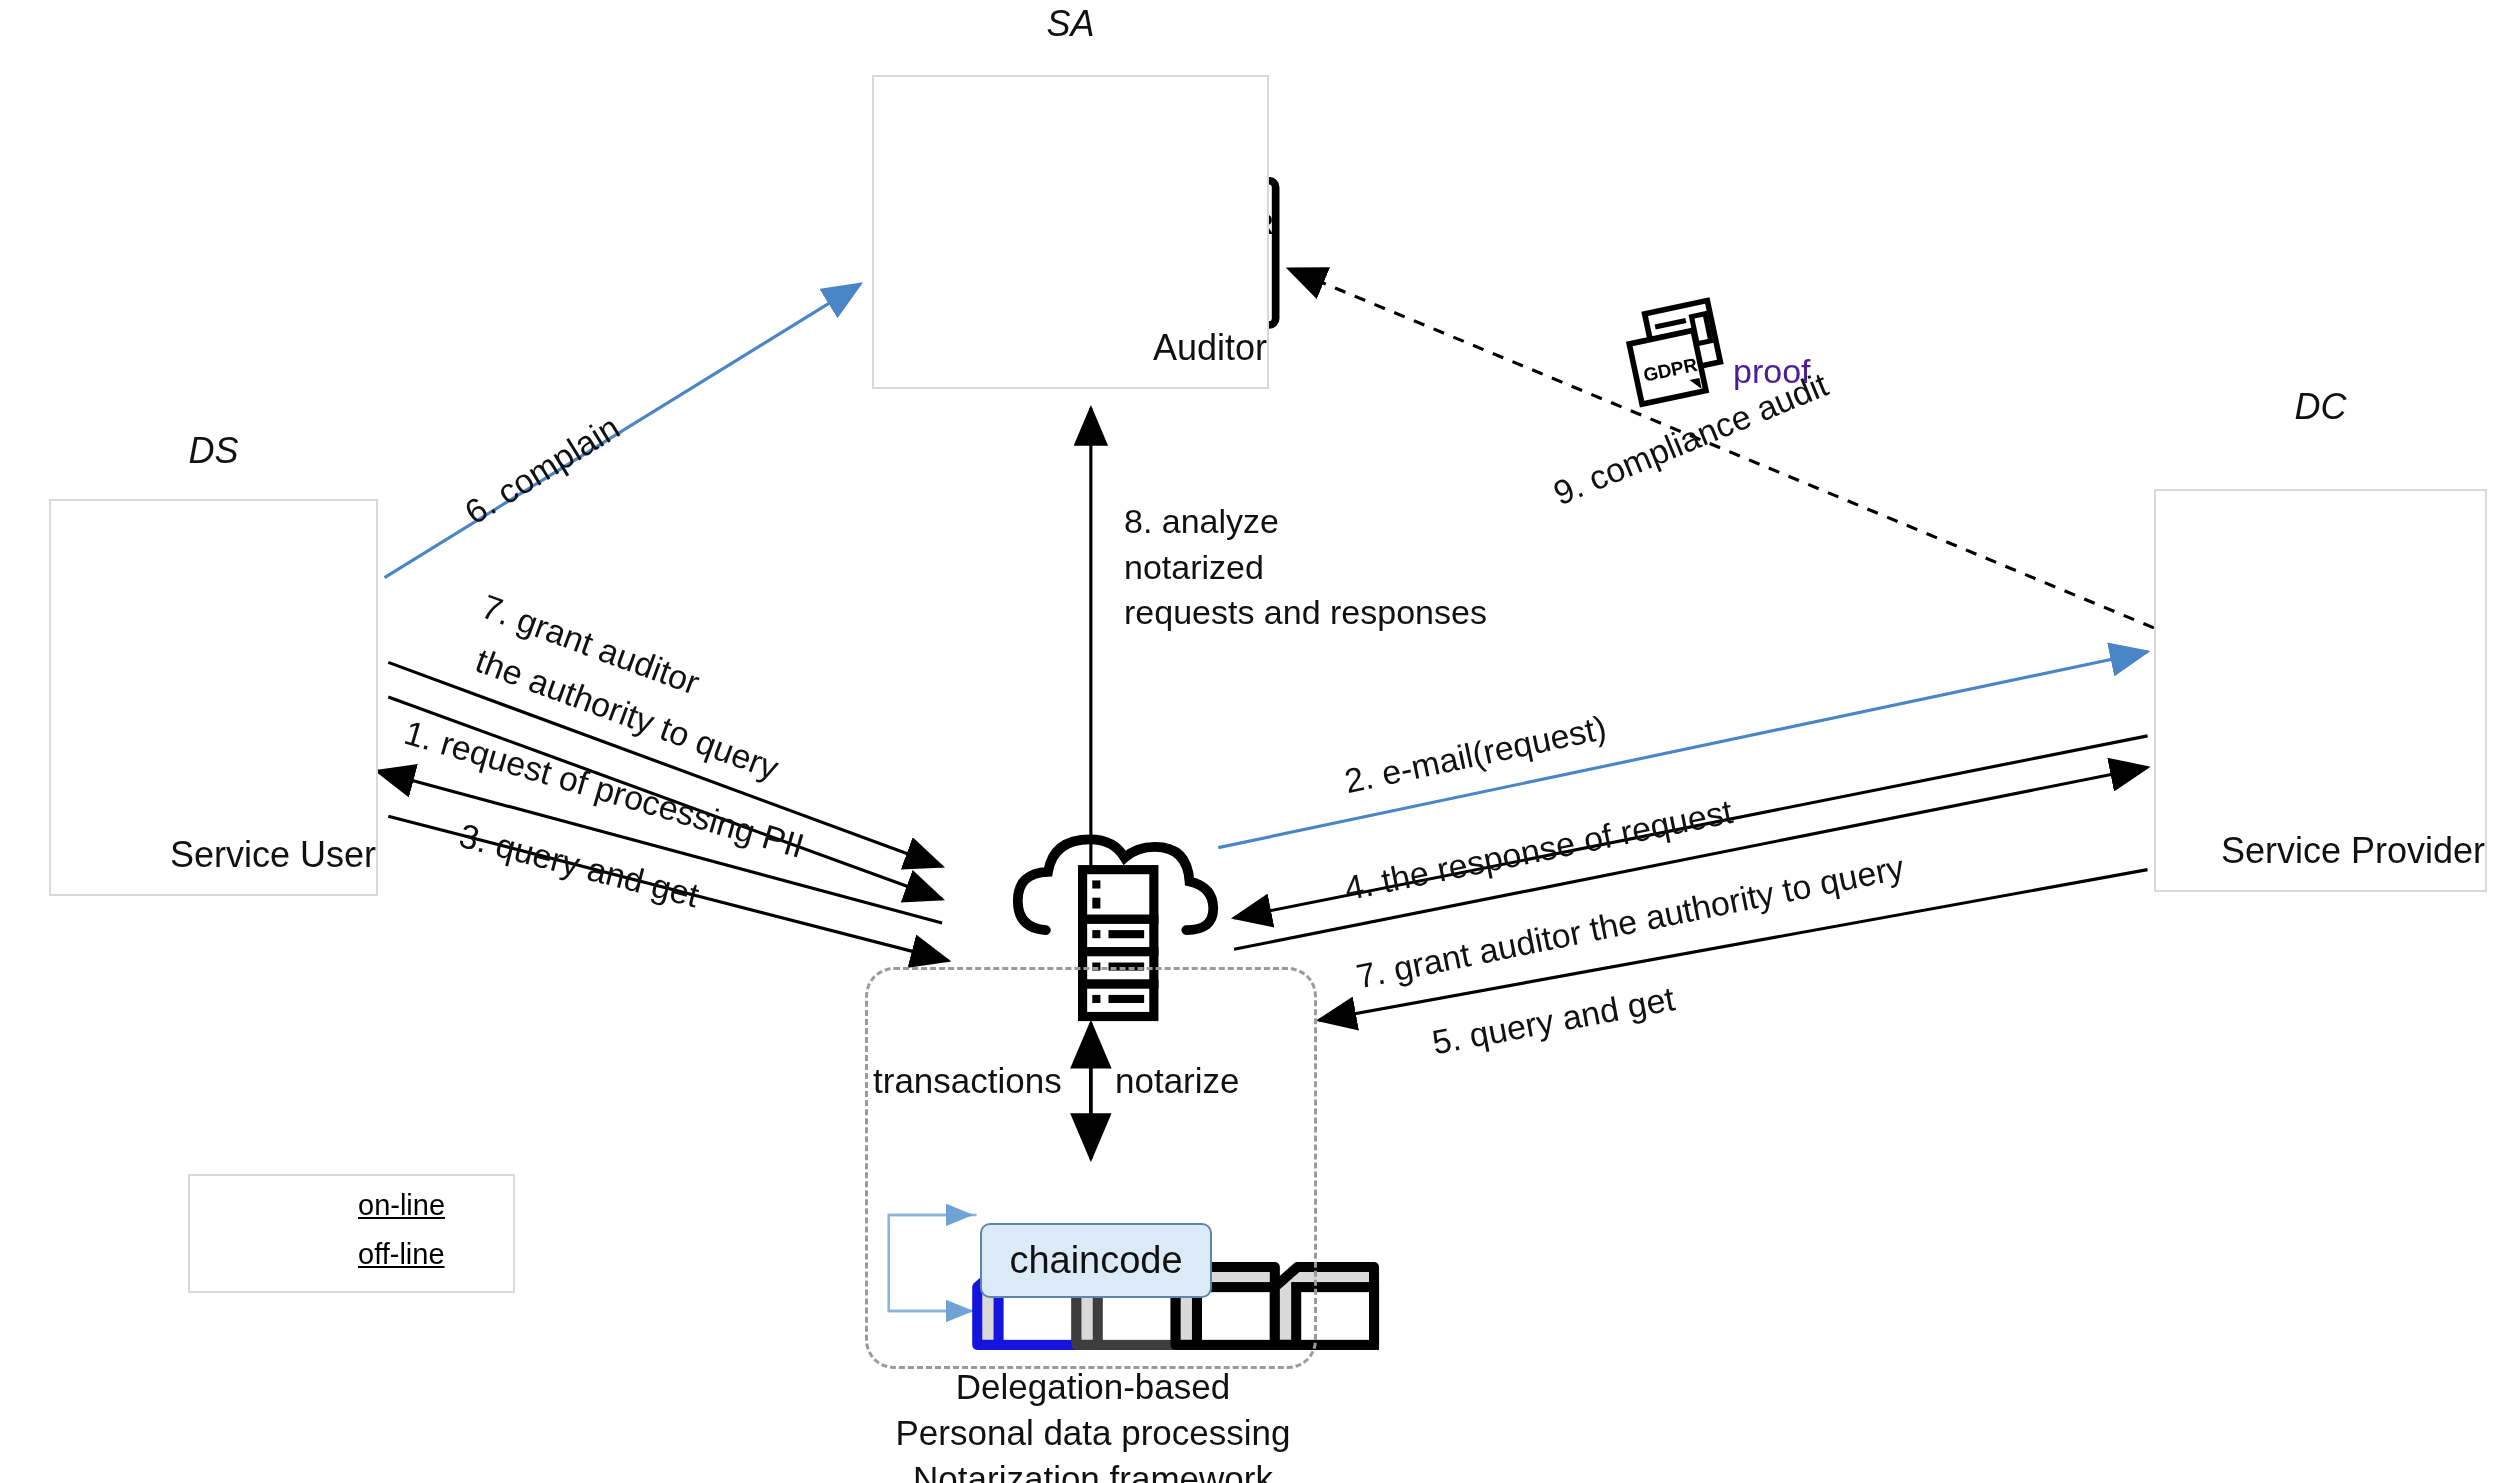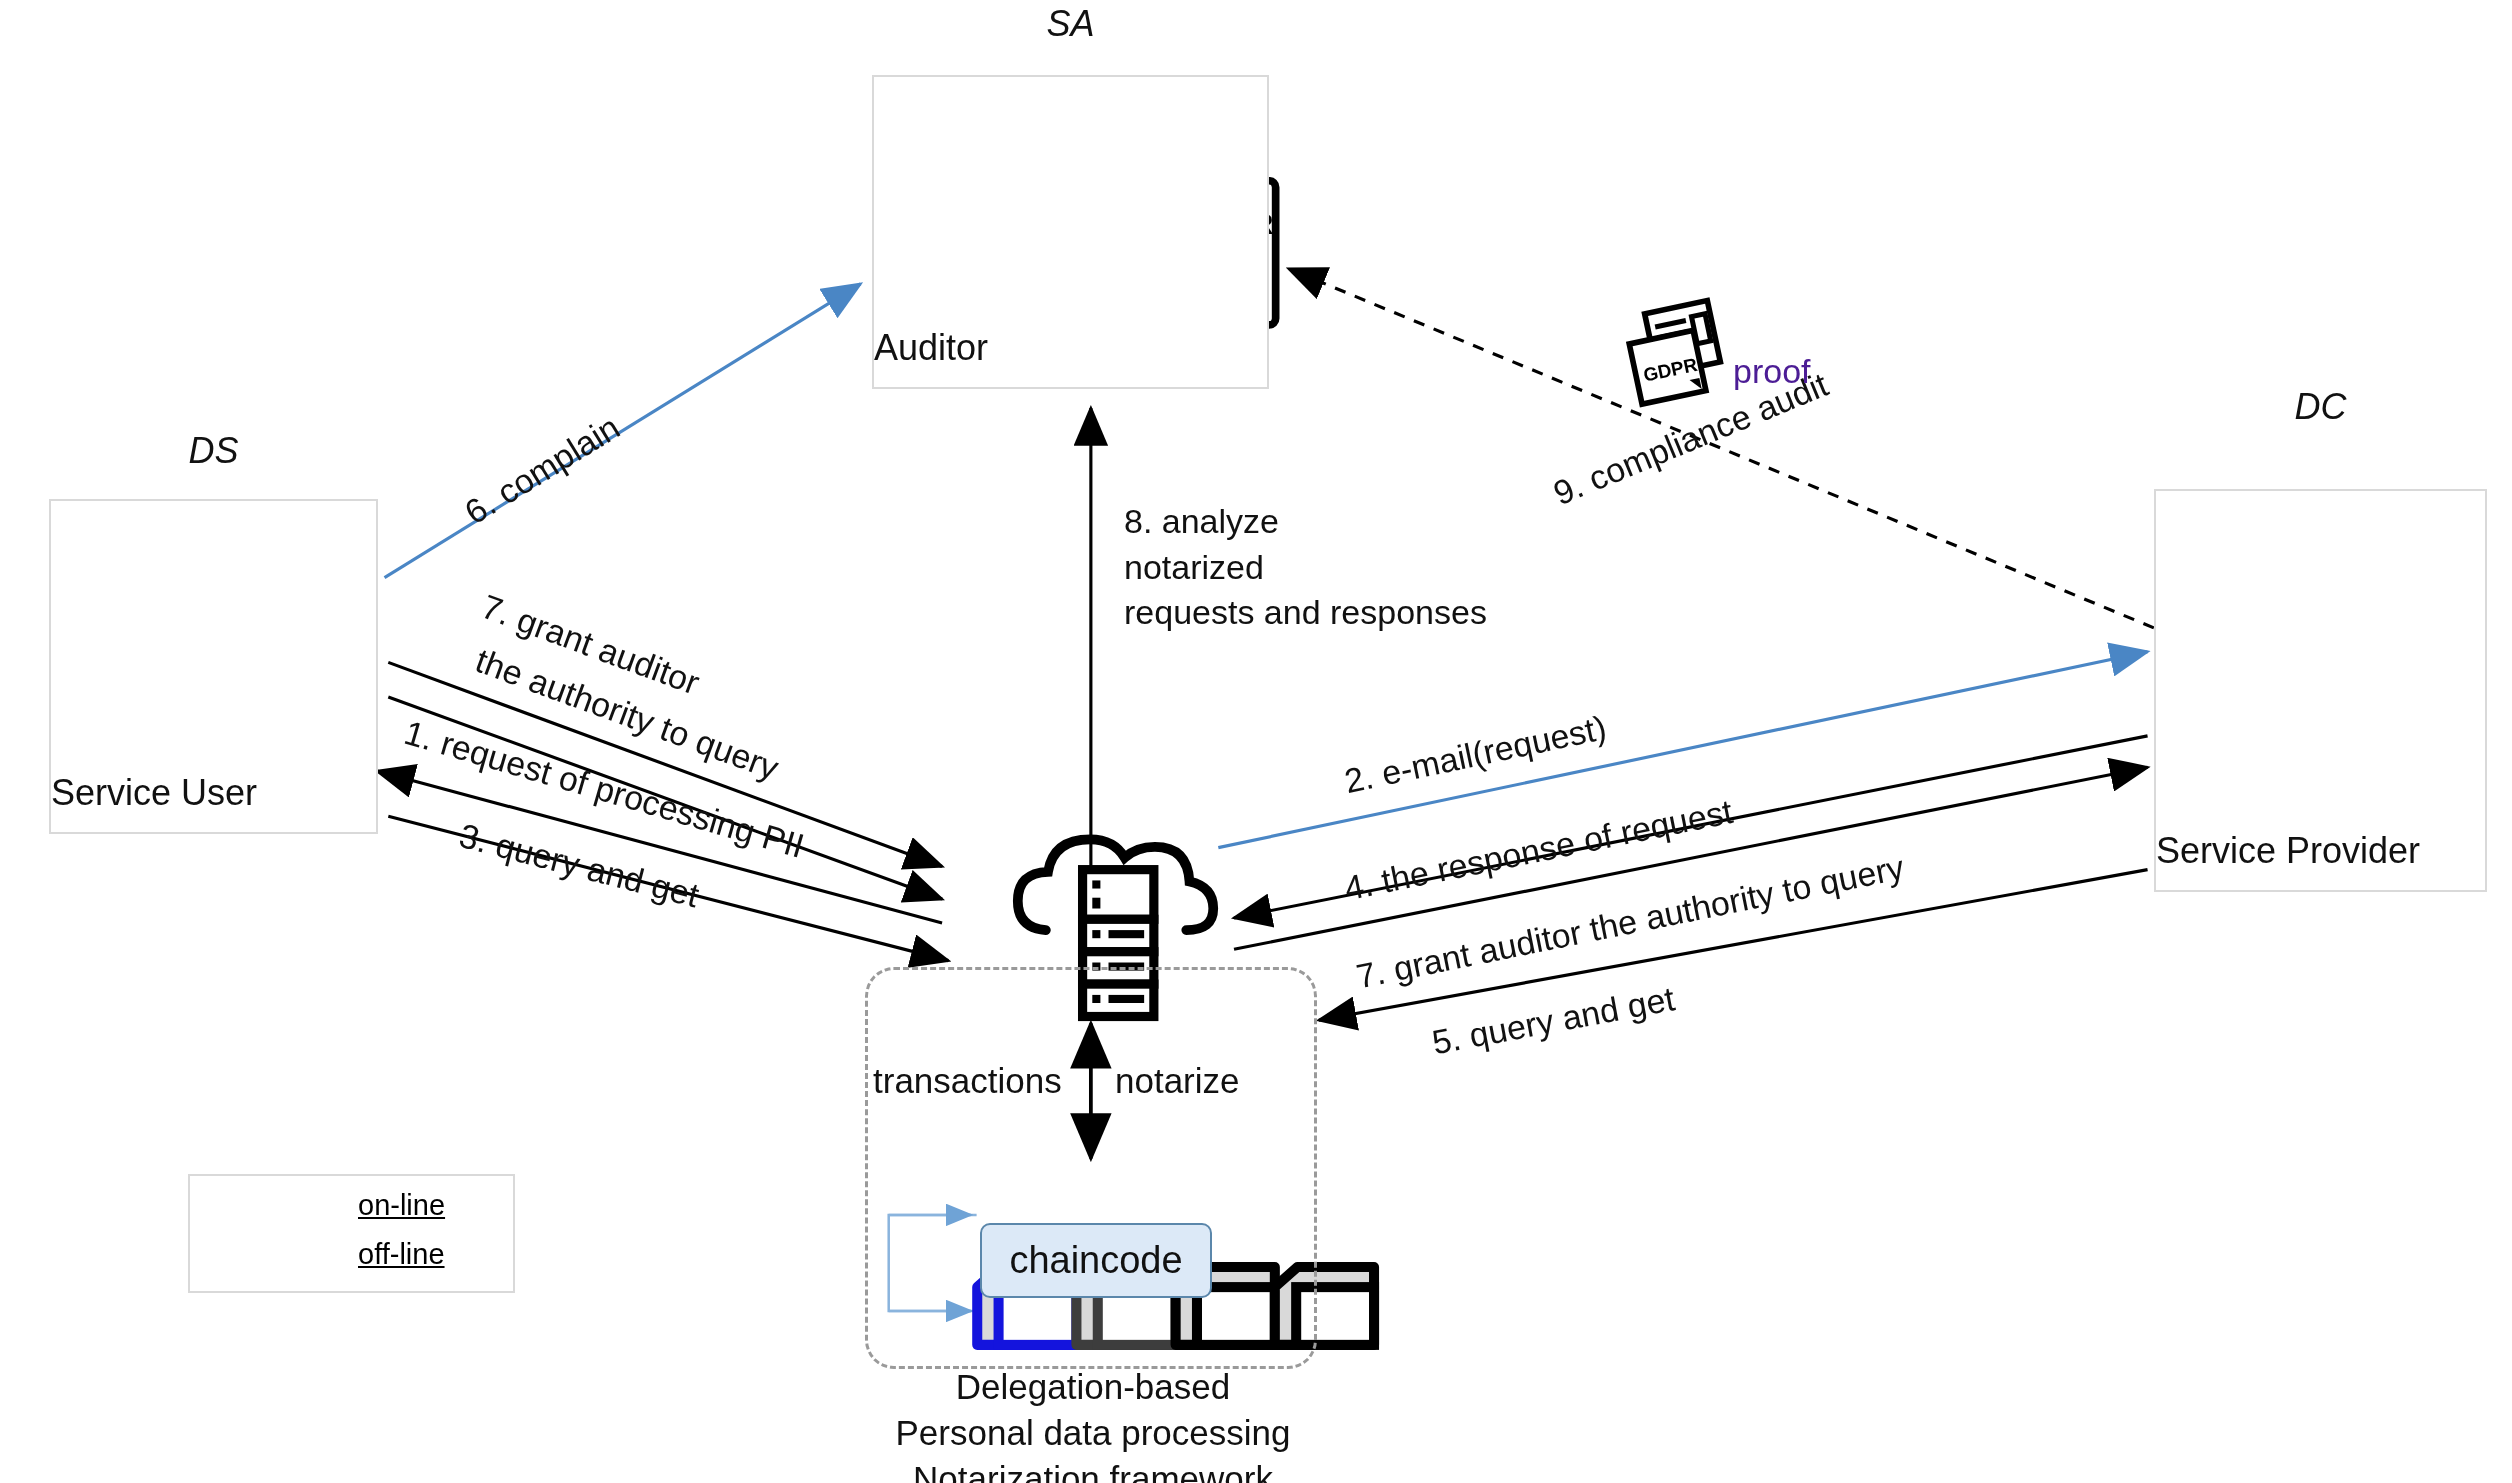--- a/index.html
+++ b/index.html
@@ -2,21 +2,21 @@
 <html style="font-size:10px"><head>
 <meta charset="utf-8">
 <style>
   html,body{margin:0;padding:0;background:#ffffff;}
   body{font-family:"Liberation Sans", sans-serif;color:#000;}
   #stage{position:relative;width:2512px;height:1483px;background:#fff;overflow:hidden;}
   svg.layer{position:absolute;left:0;top:0;width:2512px;height:1483px;pointer-events:none;}
 
   .node-box{position:absolute;border:2.5px solid #d9d9d9;background:#fff;box-sizing:border-box;}
   .node-cap{position:absolute;text-align:center;font-size:36px;line-height:1;color:#111;font-style:italic;}
-  .node-inner-label{position:absolute;left:0;right:0;text-align:left;font-size:36px;color:#111;}
+  .node-inner-label{position:absolute;left:0;right:0;text-align:right;font-size:36px;color:#111;}
 
   .edge-label{position:absolute;font-size:34px;color:#111;white-space:nowrap;transform-origin:0 0;}
   .plain-label{position:absolute;font-size:34px;color:#4c1d95;white-space:nowrap;}
   .multi-label{position:absolute;font-size:34px;color:#111;line-height:1.34;}
 
   .legend-box{position:absolute;border:2.5px solid #d9d9d9;background:#fff;box-sizing:border-box;}
   .legend-text{position:absolute;font-size:29px;color:#000000;white-space:nowrap;text-decoration:underline;}
 
   .fw-box{position:absolute;border:3.1px dashed #9a9a9a;border-radius:29px;background:transparent;box-sizing:border-box;}
   .chaincode{position:absolute;background:#dce9f7;border:2.5px solid #5b87ab;border-radius:10px;
@@ -327,21 +327,21 @@
       <line x1="348" y1="2003" x2="518" y2="2003" stroke="#000" stroke-width="7" stroke-dasharray="16 13" marker-start="url(#ah-black-s)" marker-end="url(#ah-black)"></line>
     </g>
   </svg>
 
   <div class="node-cap" style="left:872px;top:6.3px;width:397px;">SA</div>
   <div class="node-box" style="left:872px;top:75px;width:397px;height:314px;">
     <div class="node-inner-label" style="bottom:17.6px;">Auditor</div>
   </div>
 
   <div class="node-cap" style="left:49px;top:433px;width:329px;">DS</div>
-  <div class="node-box" style="left:49px;top:499px;width:329px;height:335px;padding-left:18px;">
+  <div class="node-box" style="left:49px;top:499px;width:329px;height:397px;padding-left:18px;">
     <div class="node-inner-label" style="bottom:17.6px;">Service User</div>
   </div>
 
   <div class="node-cap" style="left:2154px;top:389px;width:333px;">DC</div>
   <div class="node-box" style="left:2154px;top:489px;width:333px;height:403px;padding-left:27px;">
     <div class="node-inner-label" style="bottom:17.6px;">Service Provider</div>
   </div>
 
   <div class="fw-box" style="left:865px;top:967px;width:452px;height:402px;"></div>
 

